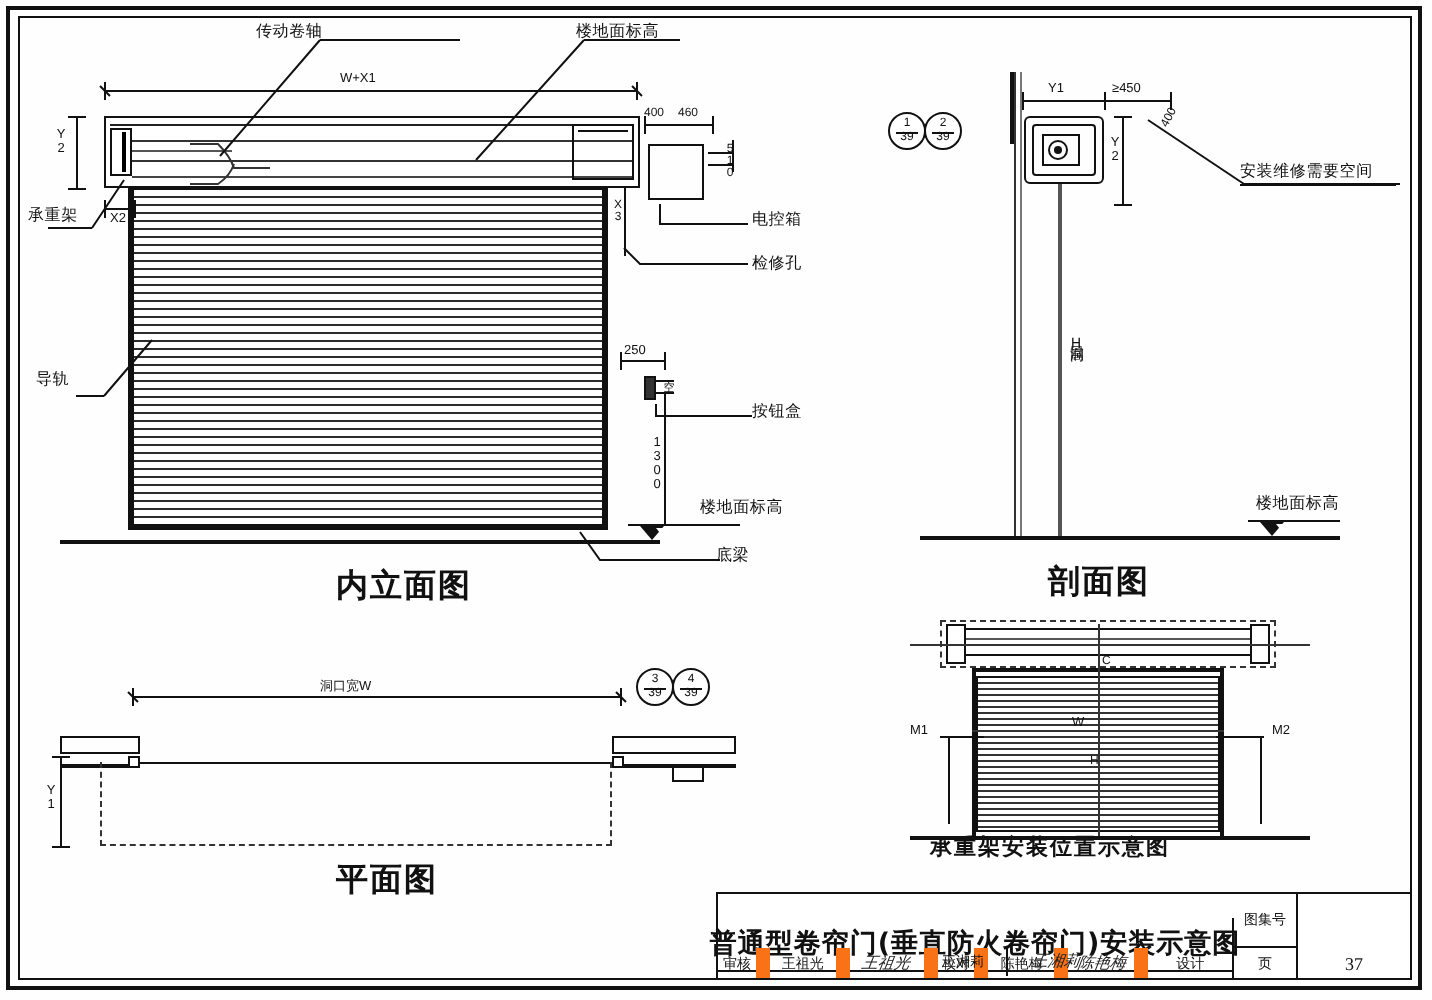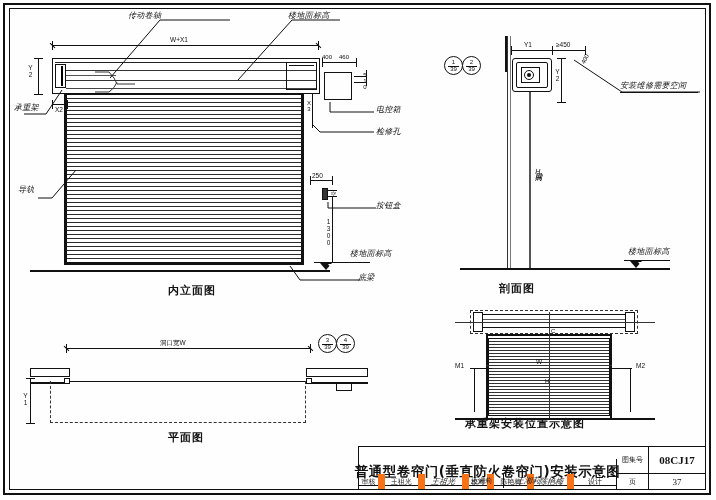--- a/index.html
+++ b/index.html
@@ -12,27 +12,27 @@
   .border-inner{position:absolute;left:9px;top:8px;width:697px;height:482px;
       border:1px solid #111;box-sizing:border-box;}
 
   
   .ln{position:absolute;background:#111;}
   .hl{height:1px;}
   .vl{width:1px;}
   .box{position:absolute;border:1px solid #111;box-sizing:border-box;background:transparent;}
   .boxthick{position:absolute;border:1.5px solid #111;box-sizing:border-box;}
   .dash{position:absolute;border:1px dashed #333;box-sizing:border-box;}
-  .lbl{position:absolute;white-space:nowrap;font-size:7.5px;line-height:1;color:#111;font-style:italic;}
+  .lbl{position:absolute;white-space:nowrap;font-size:7.5px;line-height:1;color:#111;}
   .lbl-cn{font-family:"DejaVu Sans",sans-serif;font-size:8px;letter-spacing:.3px;}
   .dim{position:absolute;white-space:nowrap;font-size:6.5px;color:#111;
        font-family:"Liberation Sans",sans-serif;}
   .vert{writing-mode:vertical-rl;text-orientation:upright;}
   .viewtitle{position:absolute;font-family:"DejaVu Sans",sans-serif;
-      font-size:11px;font-weight:bold;letter-spacing:1px;white-space:nowrap;}
+      font-size:16px;font-weight:bold;letter-spacing:1px;white-space:nowrap;}
 
   
   .shutter{position:absolute;background:
      repeating-linear-gradient(to bottom,
        #ffffff 0px,#ffffff 3px,#2b2b2b 3px,#2b2b2b 4px);
      border:1px solid #111;box-sizing:border-box;}
   .shutter2{position:absolute;background:
      repeating-linear-gradient(to bottom,
        #ffffff 0px,#ffffff 2px,#333 2px,#333 3px);
      border:1px solid #111;box-sizing:border-box;}
@@ -273,21 +273,21 @@
 
     <div class="lbl lbl-cn vert" style="left:534px;top:168px;font-size:7px;letter-spacing:0;">洞口高H</div>
 
     <div class="ln hl" style="left:460px;top:268px;width:210px;height:1.5px;"></div>
     <div class="elev-tri" style="left:630px;top:261px;">
       <div class="elev-tri-in"></div>
     </div>
     <div class="ln hl" style="left:624px;top:260px;width:46px;"></div>
     <div class="lbl lbl-cn" style="left:628px;top:248px;">楼地面标高</div>
 
-    <div class="viewtitle" style="left:499px;top:281px;">剖面图</div>
+    <div class="viewtitle" style="left:524px;top:281px;">剖面图</div>
   </div>
 
   <div>
 
     <div class="ln hl" style="left:66px;top:348px;width:244px;"></div>
     <div class="ln vl" style="left:66px;top:344px;height:9px;"></div>
     <div class="ln vl" style="left:310px;top:344px;height:9px;"></div>
     <div class="tick" style="left:63px;top:348px;"></div>
     <div class="tick" style="left:307px;top:348px;"></div>
     <div class="dim" style="left:160px;top:339px;">洞口宽W</div>
@@ -360,21 +360,20 @@
 
     <div class="viewtitle" style="left:465px;top:416px;font-size:11px;">承重架安装位置示意图</div>
   </div>
 
 
   <div id="titleblock">
     <div id="tb-main">
       <span id="tb-maintext">普通型卷帘门(垂直防火卷帘门)安装示意图</span>
     </div>
     <div id="tb-code-l">图集号</div>
-    <div id="tb-code-v">08CJ17</div>
 
     <div id="tb-sign">
       <div style="width:26px;">审核</div>
       <div style="width:40px;">王祖光</div>
       <div style="width:44px;">
         <span class="sig">王祖光</span>
       </div>
       <div style="width:26px;">校对</div>
       <div style="width:40px;">陈艳梅</div>
       <div style="width:40px;">

